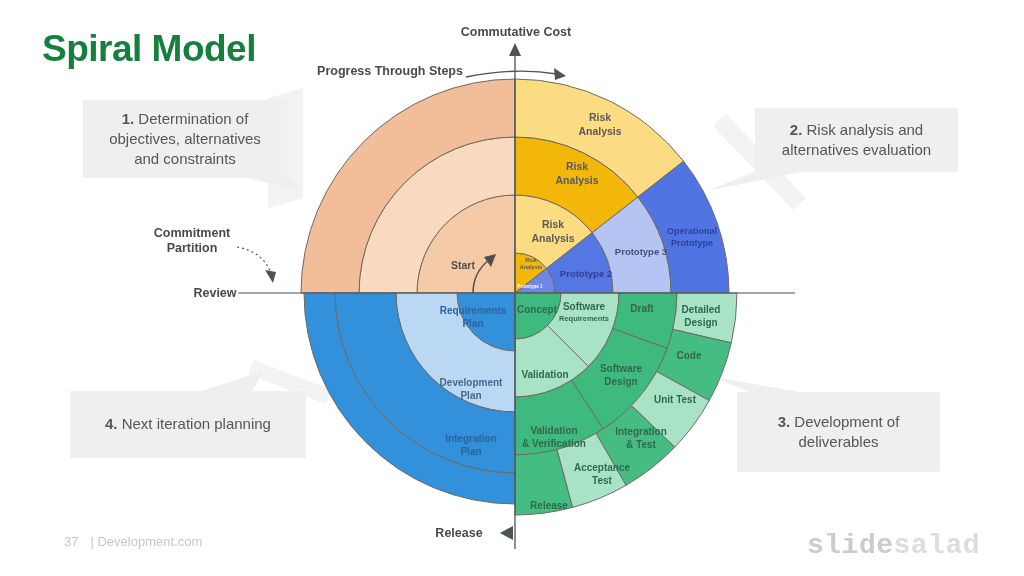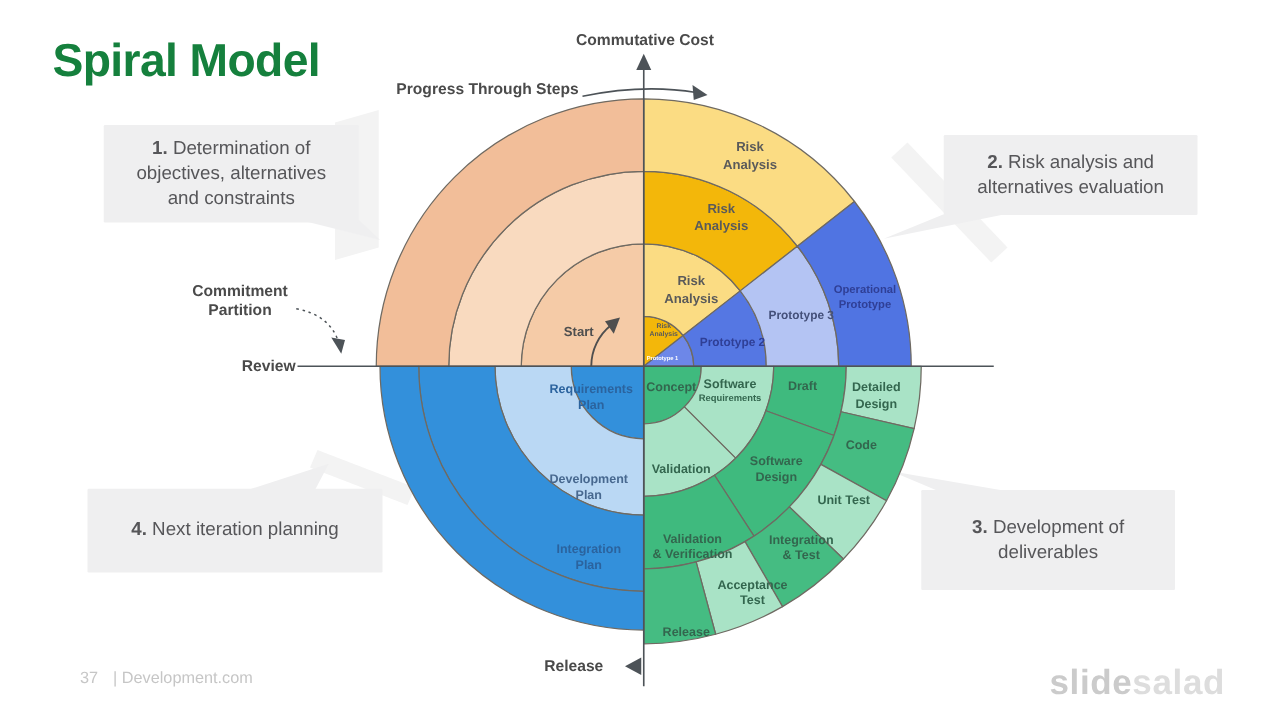--- a/index.html
+++ b/index.html
@@ -13,21 +13,21 @@
            display:flex;align-items:center;justify-content:center;text-align:center;
            padding:8px 14px;box-sizing:border-box;border-radius:1px;}
   .callout b{font-weight:bold;}
   .c1{left:83px;top:100px;width:204px;height:78px;}
   .c2{left:755px;top:108px;width:203px;height:64px;text-align:center;}
   .c3{left:737px;top:392px;width:203px;height:80px;}
   .c4{left:70px;top:391px;width:236px;height:67px;}
   #footer{position:absolute;left:18px;top:534px;font-size:13px;color:#C6C6C6;
           display:flex;gap:12px;align-items:baseline;margin-left:46px;}
   #brand-logo{position:absolute;right:44px;top:530px;font-size:28px;font-weight:bold;
-              letter-spacing:0.5px;}
+              letter-spacing:0.5px;font-family:Liberation Mono, monospace;}
   #brand-logo .b1{color:#CBCBCB;}
   #brand-logo .b2{color:#DDDDDD;}
 </style>
 </head>
 <body>
 
 <div id="slide">
 
   <div id="page-title">Spiral Model</div>
 

